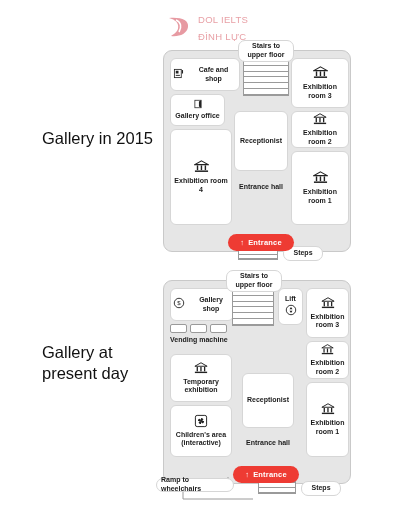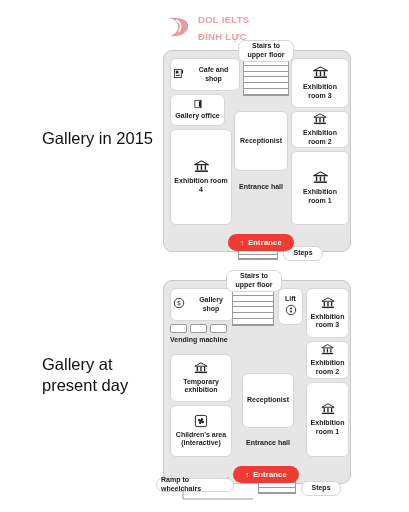--- a/index.html
+++ b/index.html
@@ -10,33 +10,33 @@
     position: relative;
     overflow: hidden;
     color: #1b1b1b;
   }
 
   
   .logo { position: absolute; left: 167px; top: 10px; display: flex; align-items: center; gap: 5px; }
   .logo-mark { width: 26px; height: 26px; position: relative; }
   .logo-text { line-height: 1.05; }
   .logo-l1, .logo-l2 {
-    font-size: 9.5px; font-weight: bold; letter-spacing: .3px;
+    font-size: 9.5px; font-weight: normal; letter-spacing: .3px;
     color: #e8a0a6;
   }
 
   
   .section-title {
     position: absolute;
     font-size: 16.5px; font-weight: normal; line-height: 1.25;
     color: #111;
     width: 130px;
   }
   #title-1 { left: 42px; top: 128px; }
-  #title-2 { left: 42px; top: 354px; }
+  #title-2 { left: 42px; top: 342px; }
 
   
   .map { position: absolute; width: 198px; }
   #map-1 { left: 158px; top: 42px; height: 210px; }
   #map-2 { left: 158px; top: 272px; height: 212px; }
 
   .floorplan {
     position: absolute; left: 5px; top: 8px;
     width: 188px; height: 100%;
     background: #e6e6e6;

